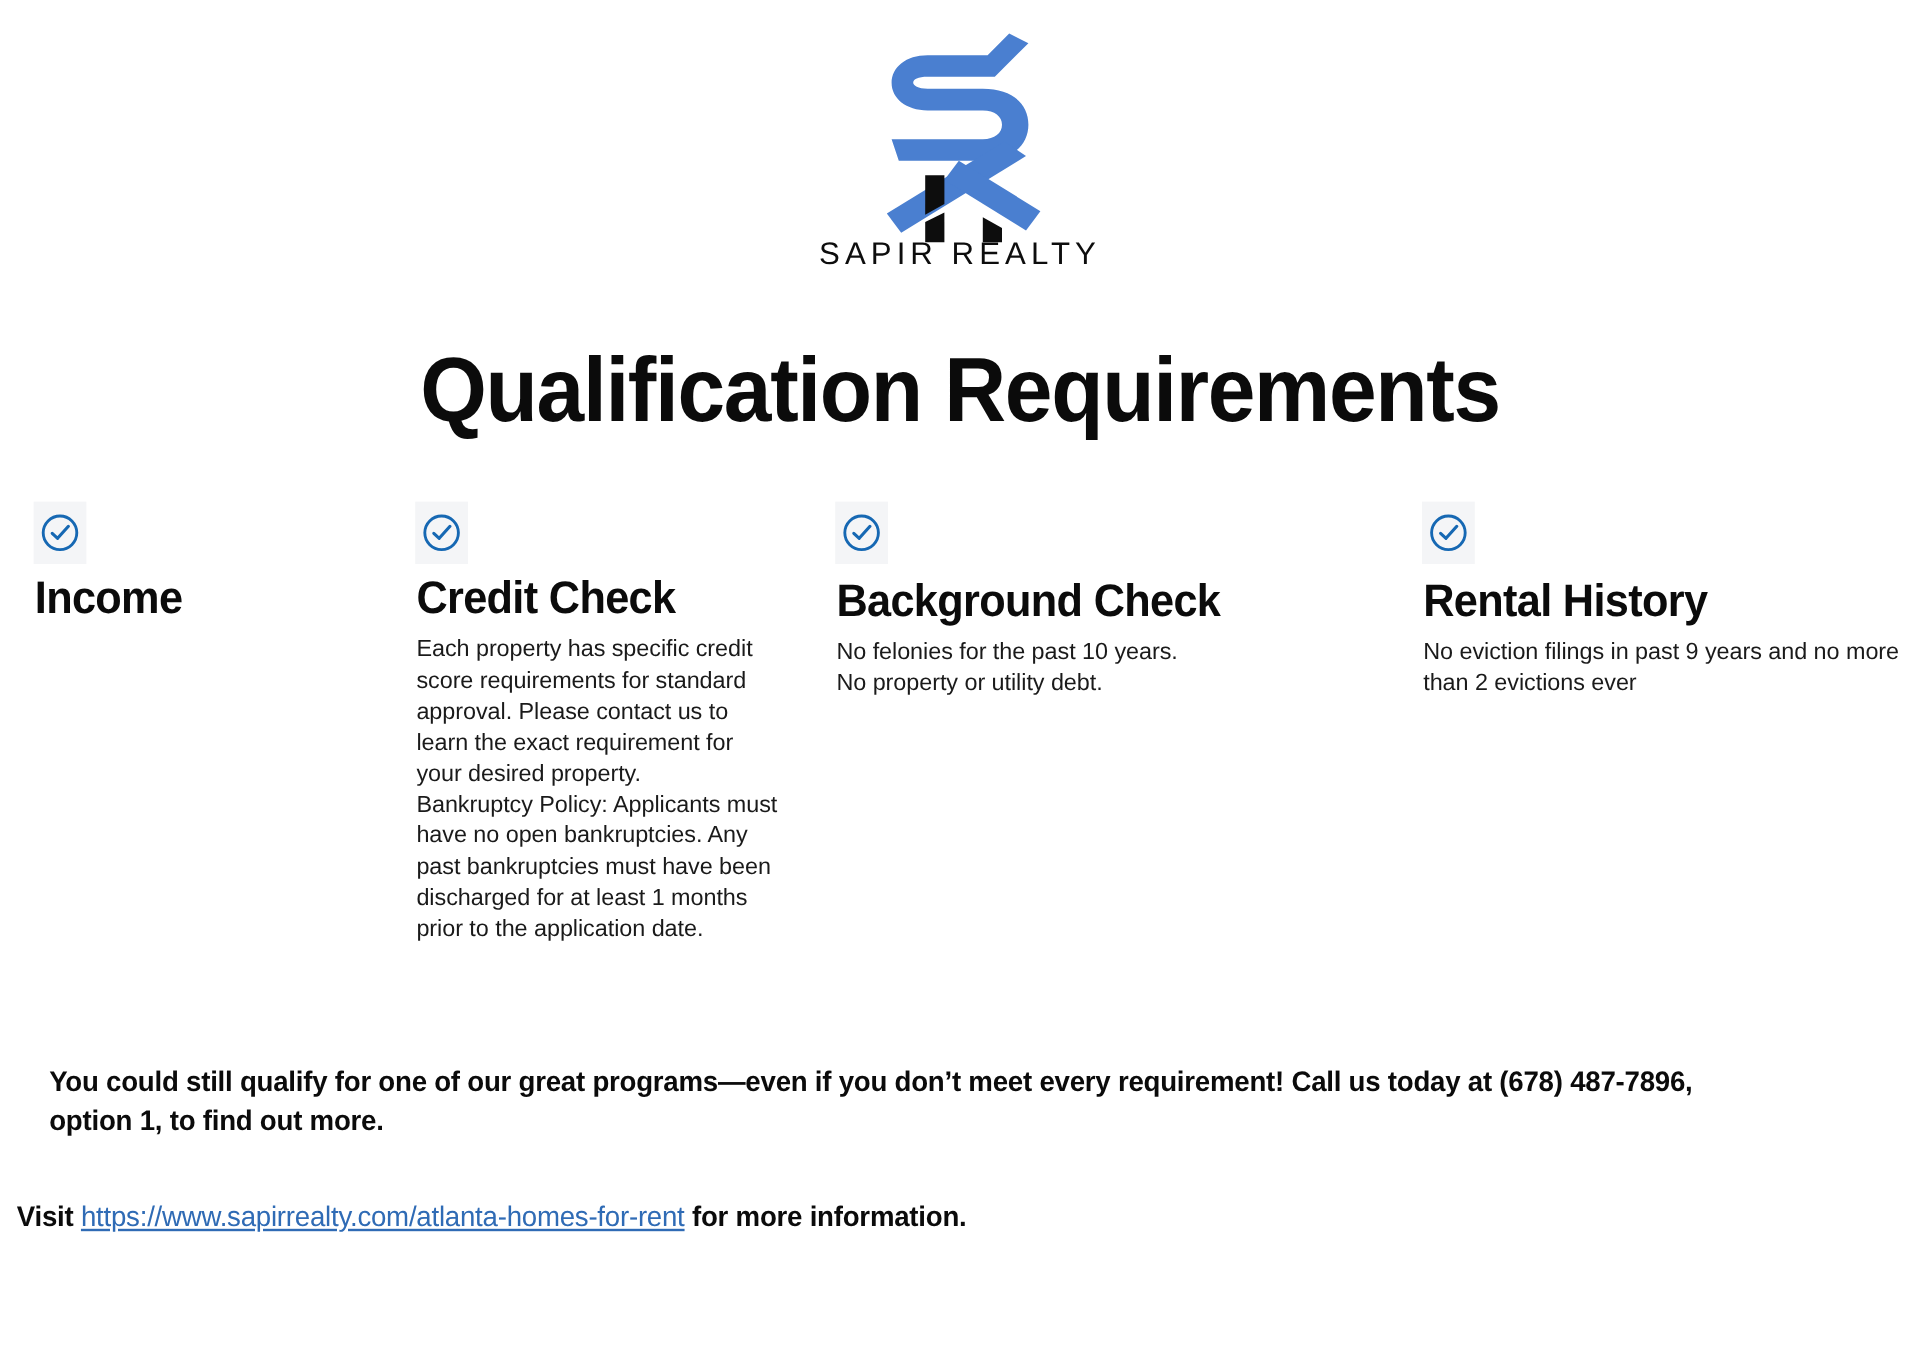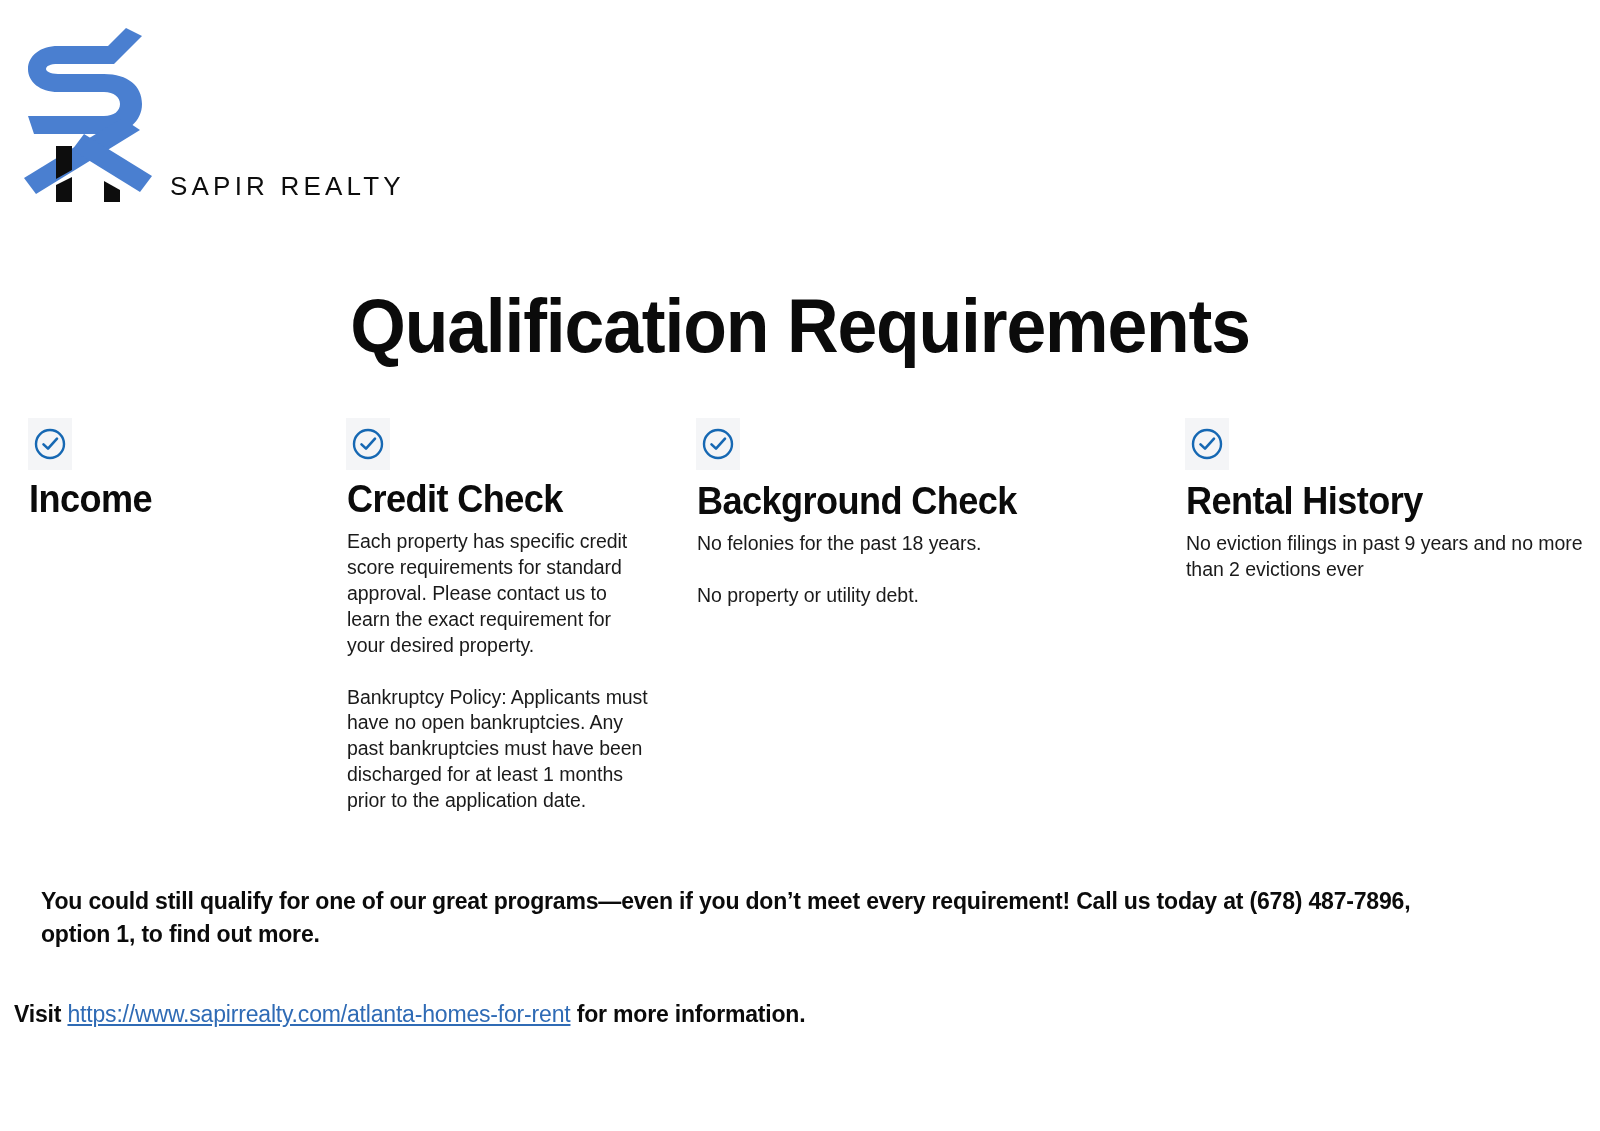--- a/index.html
+++ b/index.html
@@ -16,22 +16,22 @@
     position: relative;
     overflow: hidden;
   }
 
   
   .logo-block {
     position: absolute;
     left: 0; right: 0;
     top: 22px;
     display: flex;
-    flex-direction: row;
-    align-items: flex-end;
+    flex-direction: column;
+    align-items: center;
   }
   .logo-mark {
     width: 170px;
     height: 180px;
     display: block;
   }
   .logo-wordmark {
     margin-top: -6px;
     font-family: "Liberation Sans", sans-serif;
     font-size: 26px;
@@ -100,21 +100,21 @@
 
   .col-body {
     font-family: "Liberation Sans", sans-serif;
     font-size: 19.5px;
     line-height: 1.33;
     color: #1a1a1a;
     margin-top: 9px;
     letter-spacing: -0.05px;
   }
   .col-body p { margin: 0; }
-  .col-body p + p { margin-top: 26px; }
+  .col-body p + p { }
 
   .col-1 .col-body { width: 302px; }
   .col-0 .col-body { width: 312px; }
   .col-2 .col-body { width: 360px; }
   .col-3 .col-body { width: 418px; }
 
   
   .footer-cta {
     position: absolute;
     left: 41px;
@@ -205,21 +205,21 @@
 
   <div class="col col-2">
     <div class="check-badge">
       <svg width="34" height="34" viewBox="0 0 34 34" aria-hidden="true">
         <circle cx="17" cy="17" r="14" fill="none" stroke="#1668b3" stroke-width="2.4"></circle>
         <path d="M10.5 17.4 L15 21.6 L24 11.6" fill="none" stroke="#1668b3" stroke-width="2.6" stroke-linecap="round" stroke-linejoin="round"></path>
       </svg>
     </div>
     <div class="col-heading">Background Check</div>
     <div class="col-body">
-      <p>No felonies for the past 18 years.</p>
+      <p>No felonies for the past 10 years.</p>
       <p>No property or utility debt.</p>
     </div>
   </div>
 
   <div class="col col-3">
     <div class="check-badge">
       <svg width="34" height="34" viewBox="0 0 34 34" aria-hidden="true">
         <circle cx="17" cy="17" r="14" fill="none" stroke="#1668b3" stroke-width="2.4"></circle>
         <path d="M10.5 17.4 L15 21.6 L24 11.6" fill="none" stroke="#1668b3" stroke-width="2.6" stroke-linecap="round" stroke-linejoin="round"></path>
       </svg>

